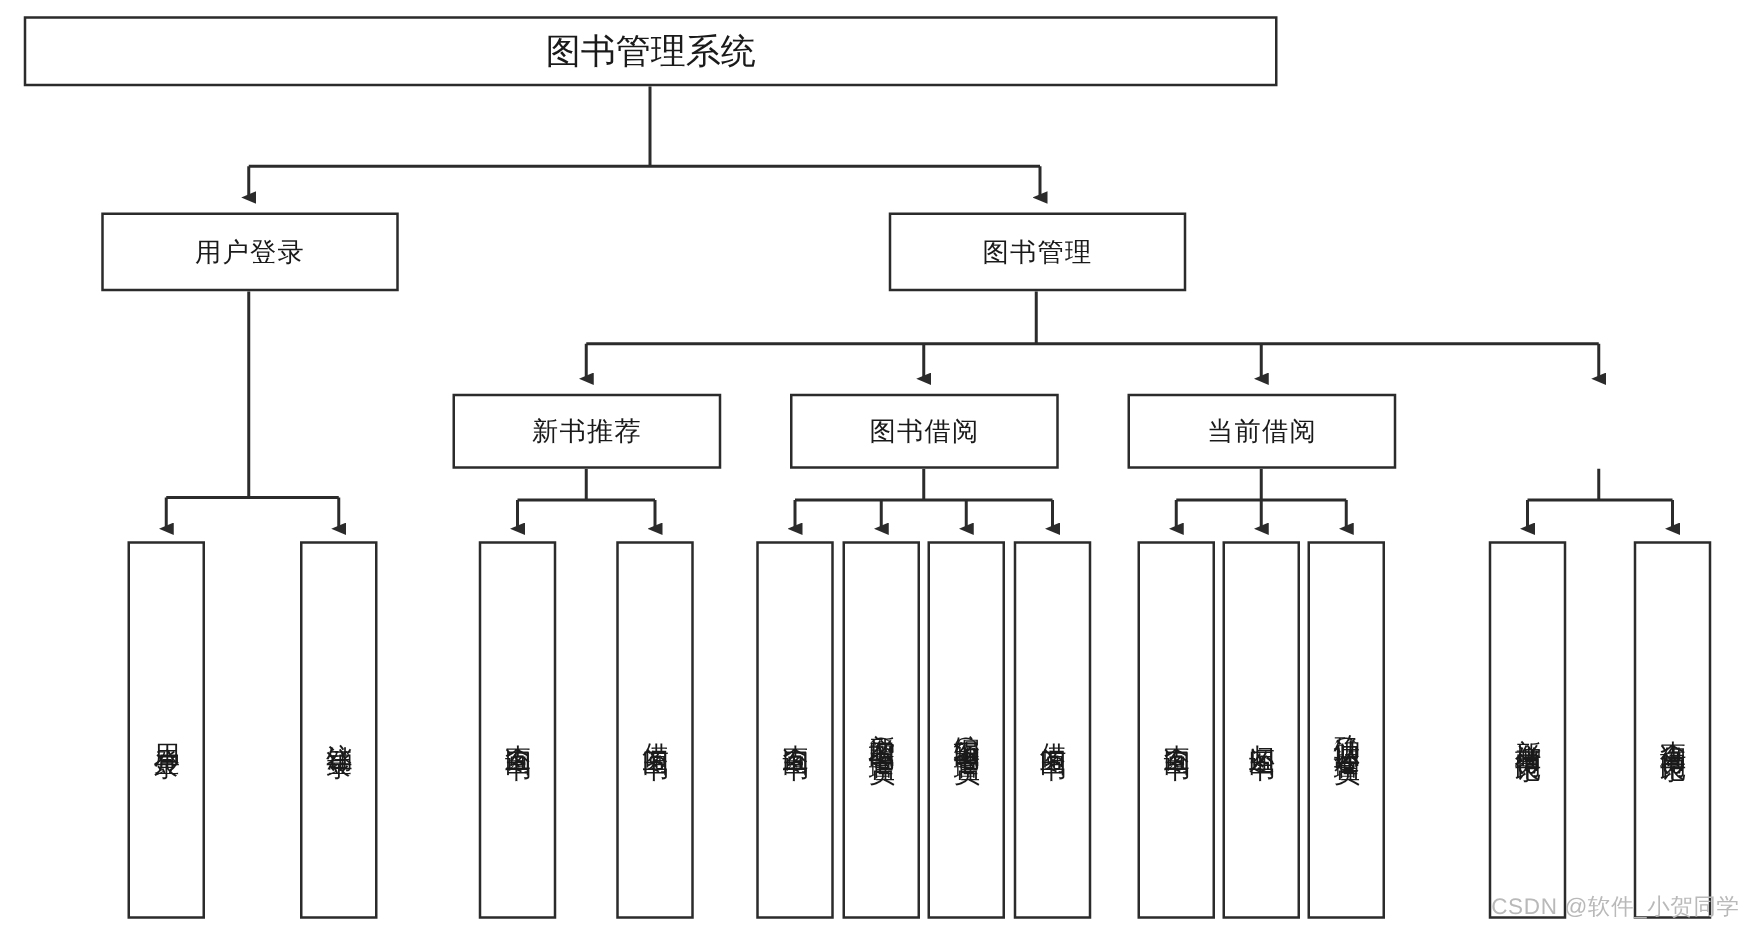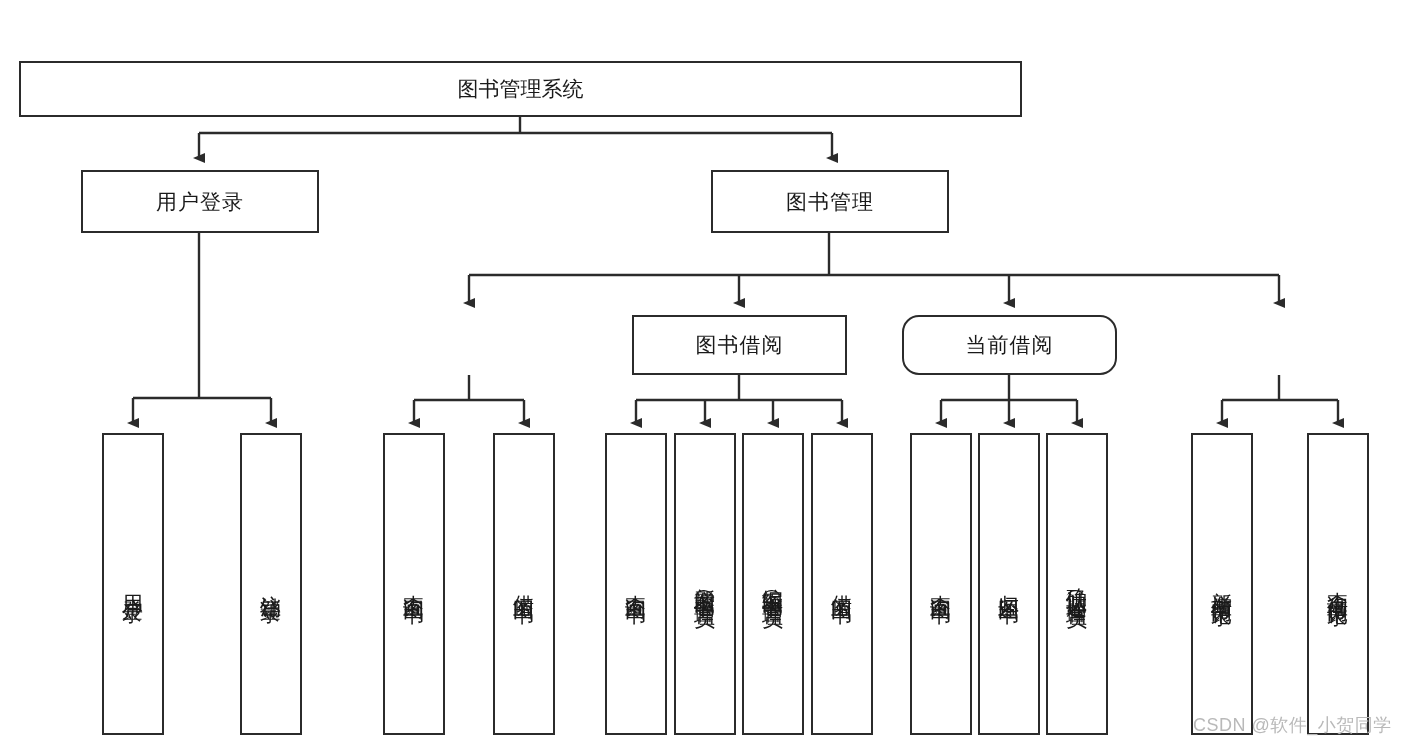--- a/index.html
+++ b/index.html
@@ -33,22 +33,21 @@
     display: flex;
     align-items: center;
     justify-content: center;
     color: #1a1a1a;
   }
   .node.horiz {
     font-size: 21px;
     letter-spacing: 1px;
   }
   .node.root {
-    font-size: 21px;
-    margin-top: 48px;
+    font-size: 28px;
   }
   .node.leaf {
     font-size: 21px;
     writing-mode: vertical-rl;
     text-orientation: upright;
     letter-spacing: 3px;
     line-height: 1;
     padding: 6px 0;
     align-items: center;
     justify-content: center;
@@ -128,24 +127,27 @@
     <span>图书管理系统</span>
   </div>
 
   <div class="node horiz" style="left:81px; top:170px; width:238px; height:63px;">
     <span>用户登录</span>
   </div>
   <div class="node horiz" style="left:711px; top:170px; width:238px; height:63px;justify-content:center;">
     <span>图书管理</span>
   </div>
 
+  <div class="node horiz" style="left:362px; top:315px; width:215px; height:60px;">
+    <span>新书推荐</span>
+  </div>
   <div class="node horiz" style="left:632px; top:315px; width:215px; height:60px;text-align:center;">
     <span>图书借阅</span>
   </div>
-  <div class="node horiz" style="left:902px; top:315px; width:215px; height:60px;border-radius:17px;">
+  <div class="node horiz" style="left:902px; top:315px; width:215px; height:60px;">
     <span>当前借阅</span>
   </div>
 
   <div class="node leaf" style="left:102px; top:433px; width:62px; height:302px;">
     <span class="vtext">用户登录</span>
   </div>
   <div class="node leaf" style="left:240px; top:433px; width:62px; height:302px;">
     <span class="vtext">注销登录</span>
   </div>
 

